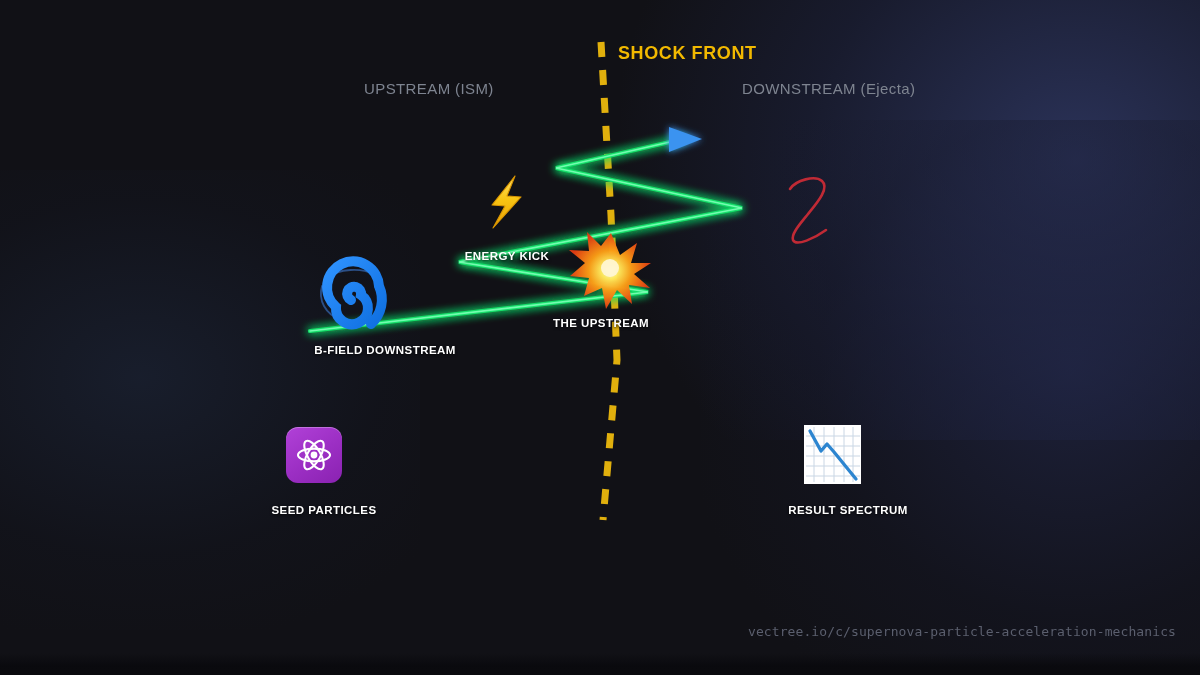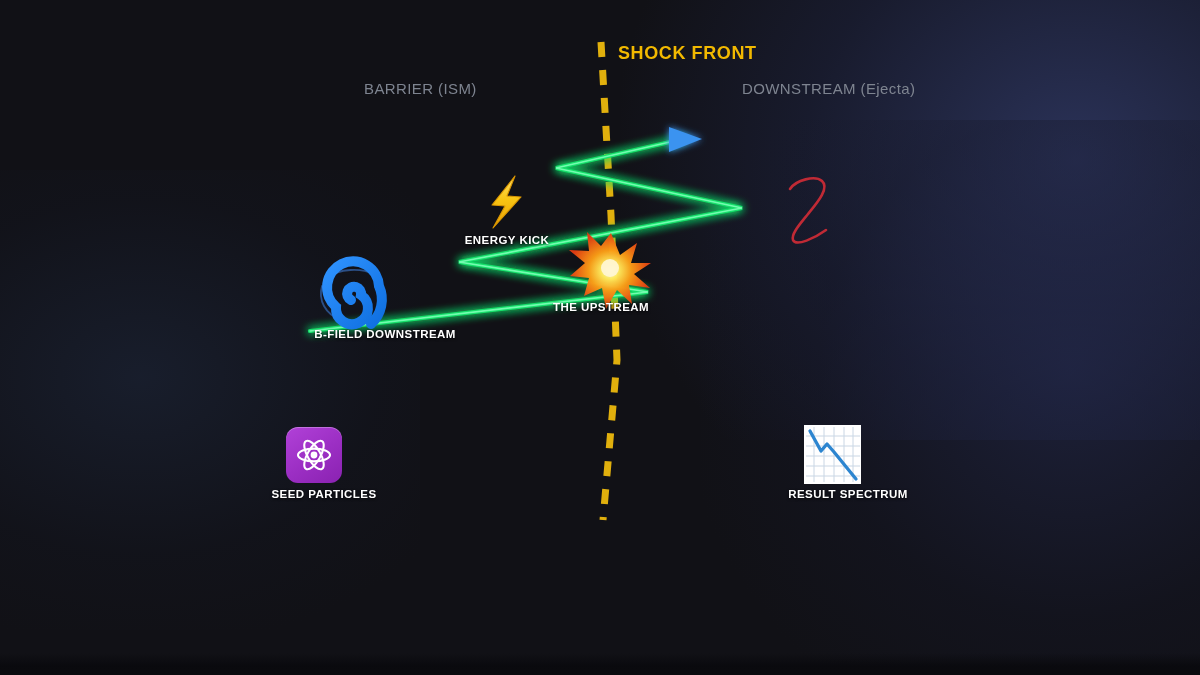--- a/index.html
+++ b/index.html
@@ -84,20 +84,21 @@
   .node-label {
     position: absolute;
     color: #ffffff;
     font-size: 11.5px;
     font-weight: bold;
     letter-spacing: 0.45px;
     white-space: nowrap;
     text-align: center;
     transform: translateX(-50%);
     text-shadow: 0 1px 3px rgba(0,0,0,0.85);
+    margin-top: 16px;
   }
   #label-energy-kick { left: 507px; top: 234px; }
   #label-barrier { left: 601px; top: 301px; }
   #label-bfield { left: 385px; top: 328px; }
   #label-seed { left: 324px; top: 488px; }
   #label-spectrum { left: 848px; top: 488px; }
 
   
   .tile {
     position: absolute;
@@ -239,21 +240,21 @@
     <g>
       <polygon points="515,176 492,205 505,206 493,228 521,197 507,196" fill="url(#boltGrad)" stroke="#d99500" stroke-width="1.1" stroke-linejoin="round"></polygon>
     </g>
 
     <g>
       <polygon points="611,233 620,255 637,243 631,263 651,263 634,274 650,288 629,285 632,304 617,290 606,309 602,288 584,296 589,278 570,276 585,263 569,250 589,251 587,232 601,246" fill="url(#boomGrad)" opacity="0.98"></polygon>
       <circle cx="610" cy="268" r="9" fill="#fff6d2" opacity="0.95"></circle>
     </g>
   </svg>
 
-  <div class="region-label" id="region-upstream">BARRIER (ISM)</div>
+  <div class="region-label" id="region-upstream">UPSTREAM (ISM)</div>
   <div class="region-label" id="region-downstream">DOWNSTREAM (Ejecta)</div>
 
   <div class="shock-label">SHOCK FRONT</div>
 
   <div class="node-label" id="label-energy-kick">ENERGY KICK</div>
   <div class="node-label" id="label-barrier">THE UPSTREAM</div>
   <div class="node-label" id="label-bfield">B-FIELD DOWNSTREAM</div>
   <div class="node-label" id="label-seed">SEED PARTICLES</div>
   <div class="node-label" id="label-spectrum">RESULT SPECTRUM</div>
 
@@ -282,15 +283,16 @@
         <line x1="2" y1="31" x2="56" y2="31"></line>
         <line x1="2" y1="41" x2="56" y2="41"></line>
         <line x1="2" y1="51" x2="56" y2="51"></line>
       </g>
       <polyline points="6,6 17,26 23,19 30,27 52,54" fill="none" stroke="#2c85d0" stroke-width="3.3" stroke-linejoin="round" stroke-linecap="round"></polyline>
     </svg>
   </div>
 
 
 
+  <div id="footer-url">vectree.io/c/supernova-particle-acceleration-mechanics</div>
 
   <div class="bg-bottom-strip"></div>
 </div>
 
 </body></html>

